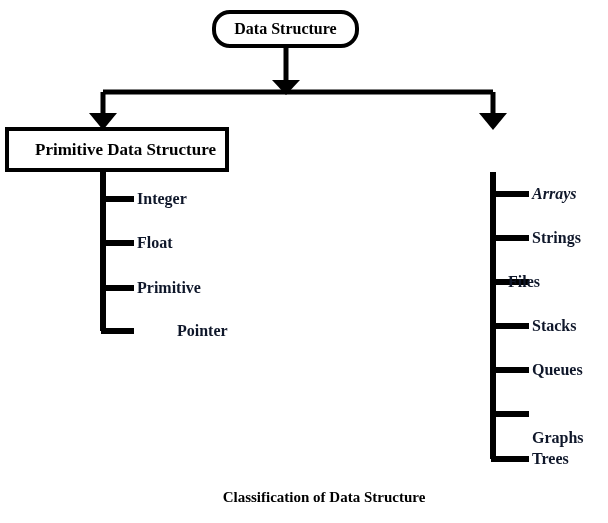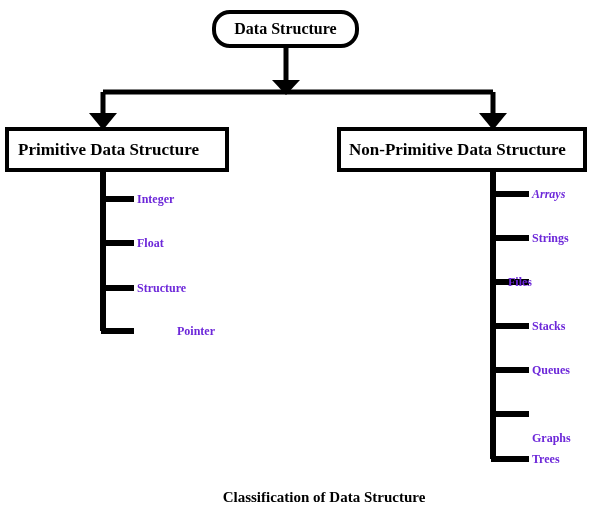--- a/index.html
+++ b/index.html
@@ -39,36 +39,36 @@
     height: 38px;
     justify-content: center;
     font-size: 16px;
     border-radius: 18px;
   }
   #box-primitive {
     left: 5px;
     top: 127px;
     width: 224px;
     height: 45px;
-    padding-left: 9px;
+    padding-left: 26px;
     font-size: 17px;
   }
   #box-nonprimitive {
     left: 337px;
     top: 127px;
     width: 250px;
     height: 45px;
     padding-left: 8px;
     font-size: 17px;
   }
   .leaf-label {
     position: absolute;
-    color: #6d28d9;
+    color: #0f172a;
     font-weight: bold;
-    font-size: 12px;
+    font-size: 16px;
     white-space: nowrap;
     line-height: 1;
     transform: translateY(-50%);
   }
   #caption {
     position: absolute;
     left: 0;
     top: 489px;
     width: 608px;
     text-align: center;
@@ -119,25 +119,24 @@
       <line x1="491" y1="370" x2="529" y2="370" stroke="#000" stroke-width="6"></line>
       <line x1="491" y1="414" x2="529" y2="414" stroke="#000" stroke-width="6"></line>
       <line x1="491" y1="459" x2="529" y2="459" stroke="#000" stroke-width="6"></line>
     </g>
   </svg>
 
   <div class="node-box" id="box-root">Data Structure</div>
 
   <div class="node-box" id="box-primitive">Primitive Data Structure</div>
 
-  <div class="node-box" id="box-nonprimitive">Non-Primitive Data Structure</div>
 
   <div class="leaf-label" style="left:137px; top:199px;">Integer</div>
   <div class="leaf-label" style="left:137px; top:243px;">Float</div>
-  <div class="leaf-label" style="left:137px; top:288px;">Structure</div>
+  <div class="leaf-label" style="left:137px; top:288px;">Primitive</div>
   <div class="leaf-label" style="left:137px; top:331px;margin-left:40px;">Pointer</div>
 
   <div class="leaf-label" style="left:532px; top:194px;font-style:italic;">Arrays</div>
   <div class="leaf-label" style="left:532px; top:238px;">Strings</div>
   <div class="leaf-label" style="left:508px; top:282px;">Files</div>
   <div class="leaf-label" style="left:532px; top:326px;">Stacks</div>
   <div class="leaf-label" style="left:532px; top:370px;">Queues</div>
   <div class="leaf-label" style="left:532px; top:438px;">Graphs</div>
   <div class="leaf-label" style="left:532px; top:459px;">Trees</div>
 

